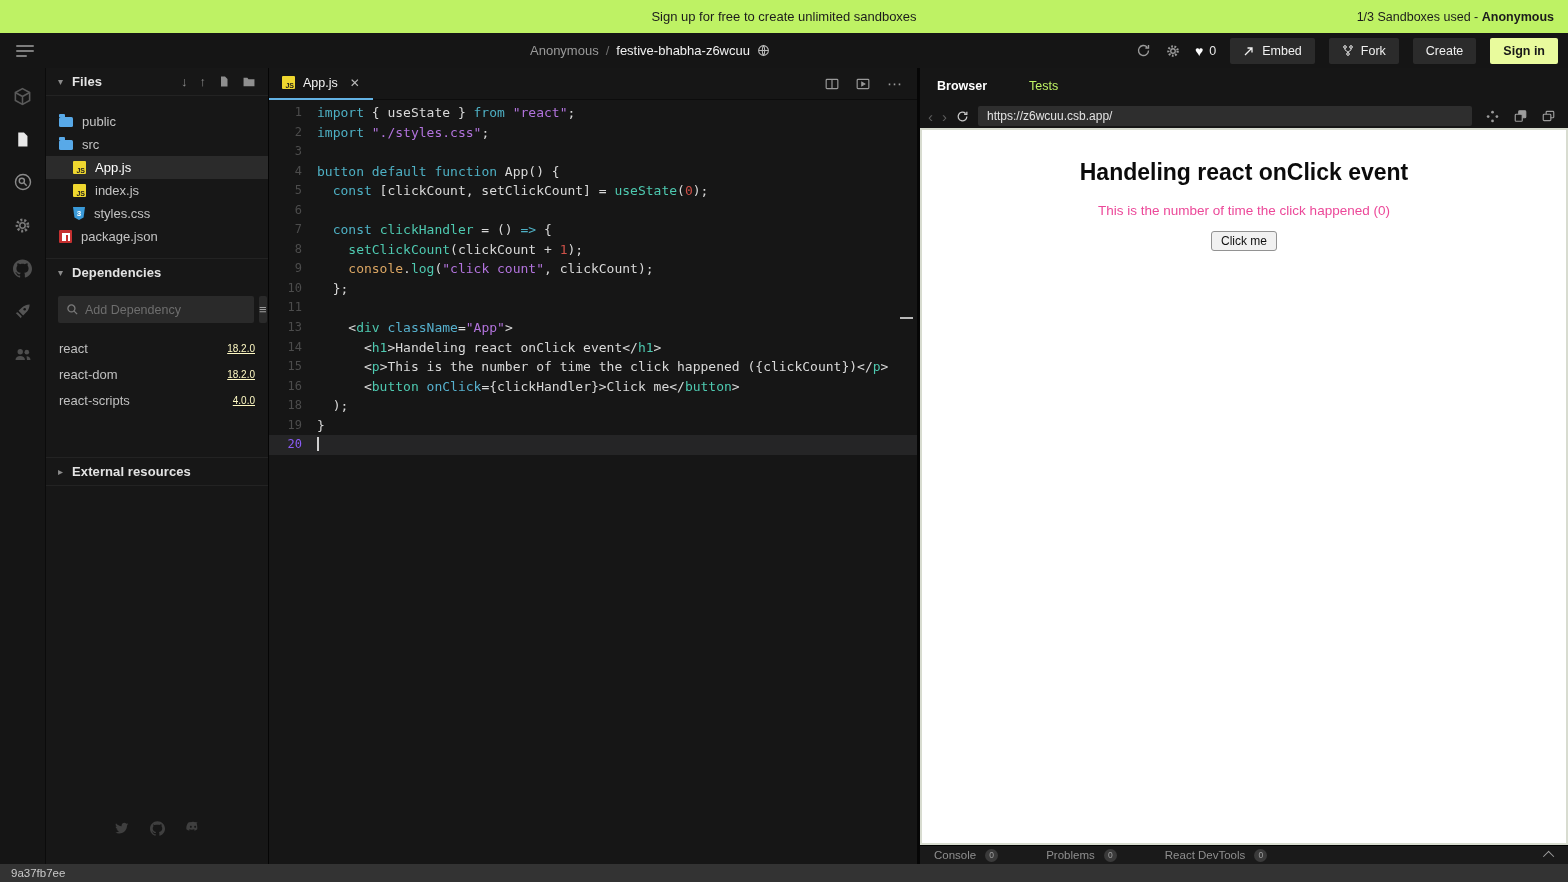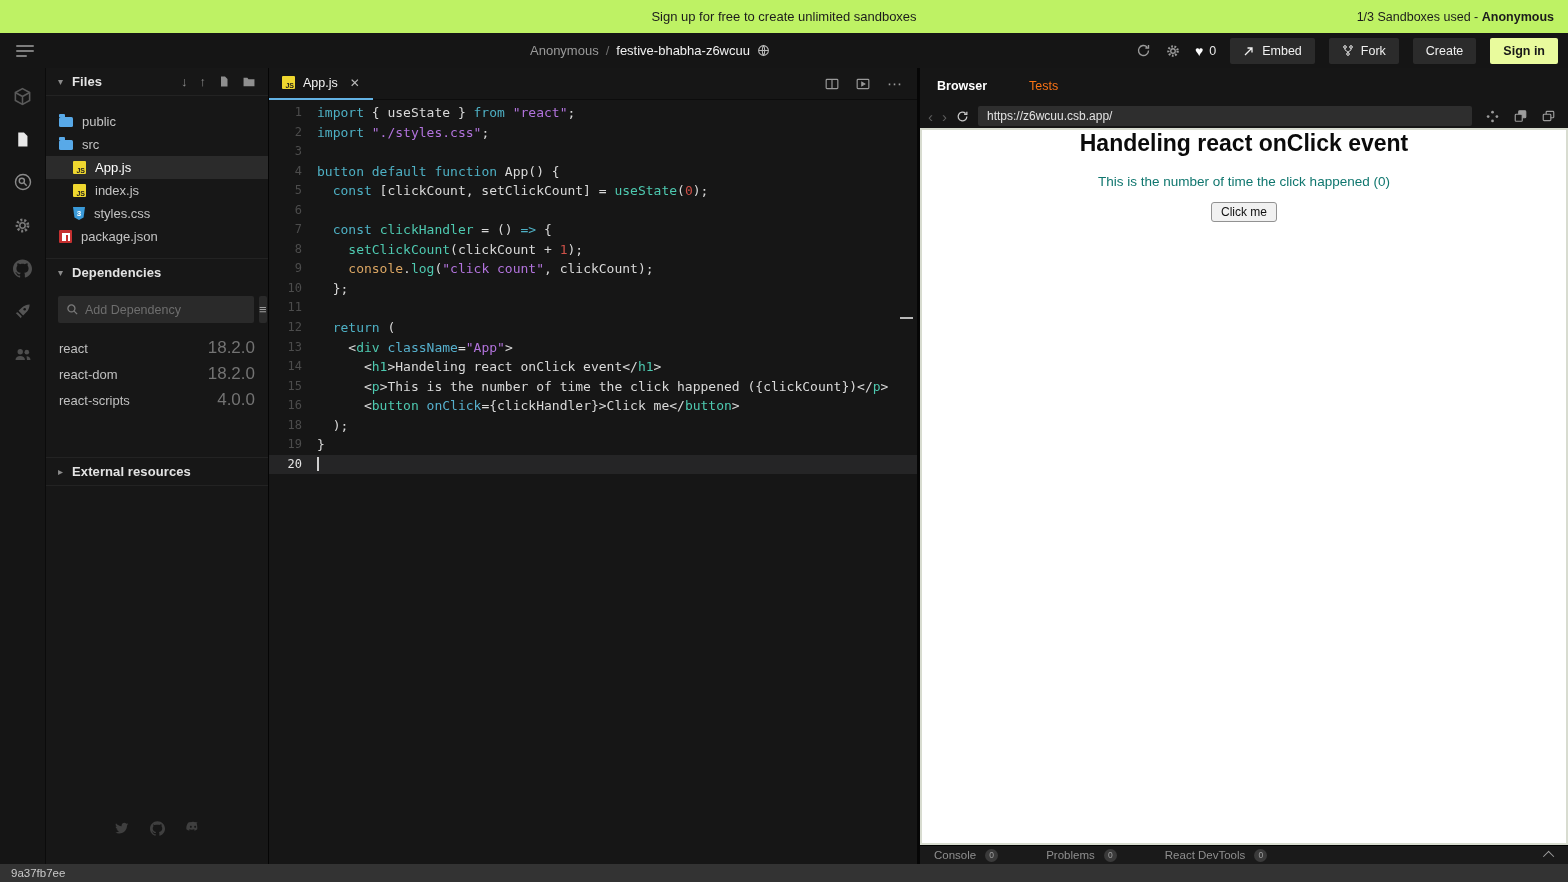--- a/index.html
+++ b/index.html
@@ -66,63 +66,63 @@
 
   .dep-search-row { display:flex; gap:5px; padding:10px 12px 12px 12px; }
   .dep-search { flex:1; height:27px; background:#2a2a2a; border:none; border-radius:2px;
     color:#d7d7d7; font-size:12.5px; padding:0 8px 0 27px; outline:none; }
   .dep-search::placeholder { color:#6e6e6e; }
   .dep-search-wrap { position:relative; flex:1; display:flex; }
   .dep-search-wrap svg { position:absolute; left:8px; top:7px; }
   .dep-menu-btn { width:27px; height:27px; background:#2a2a2a; border:none; border-radius:2px;
     color:#9d9d9d; font-size:13px; cursor:pointer; }
   .dep-row { height:26px; display:flex; align-items:center; padding:0 13px; font-size:13px; color:#c0c0c0; cursor:pointer; }
-  .dep-ver { margin-left:auto; color:#737373; font-size:17px; }
+  .dep-ver { margin-left:auto; color:#fef9c3; font-size:10px;text-decoration:underline; }
   .deps-gap { height:44px; }
   .social-row { position:absolute; bottom:28px; left:0; right:0; display:flex; justify-content:center; gap:20px; }
   .social-row .soc { color:#3f3f3f; cursor:pointer; display:inline-flex; }
 
   
   .editor { width:648px; flex:none; background:#161616; display:flex; flex-direction:column; position:relative; }
   .tabbar { height:32px; display:flex; align-items:center; border-bottom:1px solid #0c0c0c; }
   .tab { height:32px; display:flex; align-items:center; gap:8px; padding:0 13px;
     border-bottom:2px solid #63b2e4; color:#f2f2f2; font-size:12.5px; cursor:pointer; }
   .tab .close { color:#b9b9b9; font-size:12px; margin-left:4px; cursor:pointer; }
   .tabbar-actions { margin-left:auto; display:flex; align-items:center; gap:17px; padding-right:14px; color:#9a9a9a; }
   .tabbar-actions .act { cursor:pointer; display:inline-flex; font-size:15px; letter-spacing:1px; }
   .code { flex:1; padding-top:3px; font-family:"DejaVu Sans Mono", monospace; font-size:13px; position:relative; }
   .code-line { height:19.55px; line-height:19.55px; display:flex; white-space:pre; }
   .code-line .ln { width:48px; flex:none; text-align:right; padding-right:15px; color:#4c4c4c; font-size:12px; }
   .code-line .lc { flex:1; }
   .code-line.current { background:#252526; }
-  .code-line.current .ln { color:#e5e5e5;border-radius:6px; }
+  .code-line.current .ln { color:#8b5cf6;border-radius:6px; }
   .cursor { display:inline-block; width:2px; height:14px; background:#cfcfcf; vertical-align:-2px; }
   .tk-kw { color:#4eb0c4; } .tk-fn { color:#4ec9b0; } .tk-str { color:#b273dd; }
   .tk-num { color:#ce5148; } .tk-obj { color:#dba663; } .tk-pl { color:#d9d9d9; }
   .tk-tag { color:#4ec9b0; } .tk-attr { color:#56b0cd; }
   .overview-mark { position:absolute; right:4px; top:249px; width:13px; height:2px; background:#b9b9b9; }
 
   .vdivider { width:3px; flex:none; background:#060606; }
 
   
   .browser { width:648px; flex:none; display:flex; flex-direction:column; background:#161616; }
   .btabs { height:36px; display:flex; align-items:center; padding:0 17px; gap:42px; }
-  .btab { font-size:12.5px; color:#f97316; cursor:pointer; }
+  .btab { font-size:12.5px; color:#bef264; cursor:pointer; }
   .btab.active { color:#ffffff; font-weight:bold; }
   .navbar { height:24px; display:flex; align-items:center; padding:0 8px; gap:9px; }
   .nav-arrow { color:#5d5d5d; font-size:15px; line-height:1; cursor:pointer; }
   .nav-refresh { color:#c7c7c7; cursor:pointer; display:inline-flex; }
   .url-field { flex:1; height:20px; background:#2e2e2e; border:none; border-radius:2px;
     color:#e2e2e2; font-size:12px; padding:0 9px; outline:none; }
   .nav-right { display:flex; align-items:center; gap:13px; padding:0 4px; color:#9c9c9c; }
   .nav-right .act { cursor:pointer; display:inline-flex; }
   .preview { flex:1; background:#d8dcd0; padding:2px; }
   .preview-inner { width:100%; height:100%; background:#ffffff; text-align:center; overflow:hidden; }
-  .pv-h1 { font-size:23px; font-weight:bold; color:#0b0b0b; font-family:"Liberation Sans",sans-serif; }
-  .pv-p { font-size:13.5px; color:#0f766e; margin-top:17px; }
+  .pv-h1 { font-size:23px; font-weight:bold; color:#0b0b0b; margin-top:29px; font-family:"Liberation Sans",sans-serif; }
+  .pv-p { font-size:13.5px; color:#ec4899; margin-top:17px; }
   .pv-btn { margin-top:13px; font-size:12px; color:#111; background:#f1f1f1;
     border:1px solid #929292; border-radius:3px; padding:2px 9px; cursor:pointer; font-family:"Liberation Sans",sans-serif; }
   .consolebar { height:19px; background:#1a1a1a; border-top:1px solid #020202;
     display:flex; align-items:center; padding:0 14px; gap:48px; }
   .citem { display:flex; align-items:center; gap:9px; font-size:11.5px; color:#8f8f8f; cursor:pointer; }
   .badge { width:13px; height:13px; border-radius:50%; background:#3a3a3a; color:#9f9f9f;
     font-size:8.5px; display:flex; align-items:center; justify-content:center; }
   .cb-chevron { margin-left:auto; width:8px; height:8px; border-left:1.5px solid #9f9f9f; border-top:1.5px solid #9f9f9f;
     transform:rotate(45deg) translateY(2px); cursor:pointer; }
 
@@ -377,21 +377,20 @@
         <div class="code-line"><span class="ln">2</span><span class="lc"><span class="tk-kw">import</span><span class="tk-pl"> </span><span class="tk-str">"./styles.css"</span><span class="tk-pl">;</span></span></div>
         <div class="code-line"><span class="ln">3</span><span class="lc"></span></div>
         <div class="code-line"><span class="ln">4</span><span class="lc"><span class="tk-kw">button</span><span class="tk-pl"> </span><span class="tk-kw">default</span><span class="tk-pl"> </span><span class="tk-kw">function</span><span class="tk-pl"> App() {</span></span></div>
         <div class="code-line"><span class="ln">5</span><span class="lc"><span class="tk-pl">  </span><span class="tk-kw">const</span><span class="tk-pl"> [clickCount, setClickCount] = </span><span class="tk-fn">useState</span><span class="tk-pl">(</span><span class="tk-num">0</span><span class="tk-pl">);</span></span></div>
         <div class="code-line"><span class="ln">6</span><span class="lc"></span></div>
         <div class="code-line"><span class="ln">7</span><span class="lc"><span class="tk-pl">  </span><span class="tk-kw">const</span><span class="tk-pl"> </span><span class="tk-fn">clickHandler</span><span class="tk-pl"> = () </span><span class="tk-kw">=&gt;</span><span class="tk-pl"> {</span></span></div>
         <div class="code-line"><span class="ln">8</span><span class="lc"><span class="tk-pl">    </span><span class="tk-fn">setClickCount</span><span class="tk-pl">(clickCount + </span><span class="tk-num">1</span><span class="tk-pl">);</span></span></div>
         <div class="code-line"><span class="ln">9</span><span class="lc"><span class="tk-pl">    </span><span class="tk-obj">console</span><span class="tk-pl">.</span><span class="tk-fn">log</span><span class="tk-pl">(</span><span class="tk-str">"click count"</span><span class="tk-pl">, clickCount);</span></span></div>
         <div class="code-line"><span class="ln">10</span><span class="lc"><span class="tk-pl">  };</span></span></div>
         <div class="code-line"><span class="ln">11</span><span class="lc"></span></div>
-        <div class="code-line"><span class="ln">12</span><span class="lc"><span class="tk-pl">  </span><span class="tk-kw">return</span><span class="tk-pl"> (</span></span></div>
         <div class="code-line"><span class="ln">13</span><span class="lc"><span class="tk-pl">    &lt;</span><span class="tk-tag">div</span><span class="tk-pl"> </span><span class="tk-attr">className</span><span class="tk-pl">=</span><span class="tk-str">"App"</span><span class="tk-pl">&gt;</span></span></div>
         <div class="code-line"><span class="ln">14</span><span class="lc"><span class="tk-pl">      &lt;</span><span class="tk-tag">h1</span><span class="tk-pl">&gt;Handeling react onClick event&lt;/</span><span class="tk-tag">h1</span><span class="tk-pl">&gt;</span></span></div>
         <div class="code-line"><span class="ln">15</span><span class="lc"><span class="tk-pl">      &lt;</span><span class="tk-tag">p</span><span class="tk-pl">&gt;This is the number of time the click happened ({clickCount})&lt;/</span><span class="tk-tag">p</span><span class="tk-pl">&gt;</span></span></div>
         <div class="code-line"><span class="ln">16</span><span class="lc"><span class="tk-pl">      &lt;</span><span class="tk-tag">button</span><span class="tk-pl"> </span><span class="tk-attr">onClick</span><span class="tk-pl">={clickHandler}&gt;Click me&lt;/</span><span class="tk-tag">button</span><span class="tk-pl">&gt;</span></span></div>
         <div class="code-line"><span class="ln">18</span><span class="lc"><span class="tk-pl">  );</span></span></div>
         <div class="code-line"><span class="ln">19</span><span class="lc"><span class="tk-pl">}</span></span></div>
         <div class="code-line current"><span class="ln">20</span><span class="lc"><span class="cursor"></span></span></div>
       </div>
     <div class="overview-mark"></div>
   </div>

